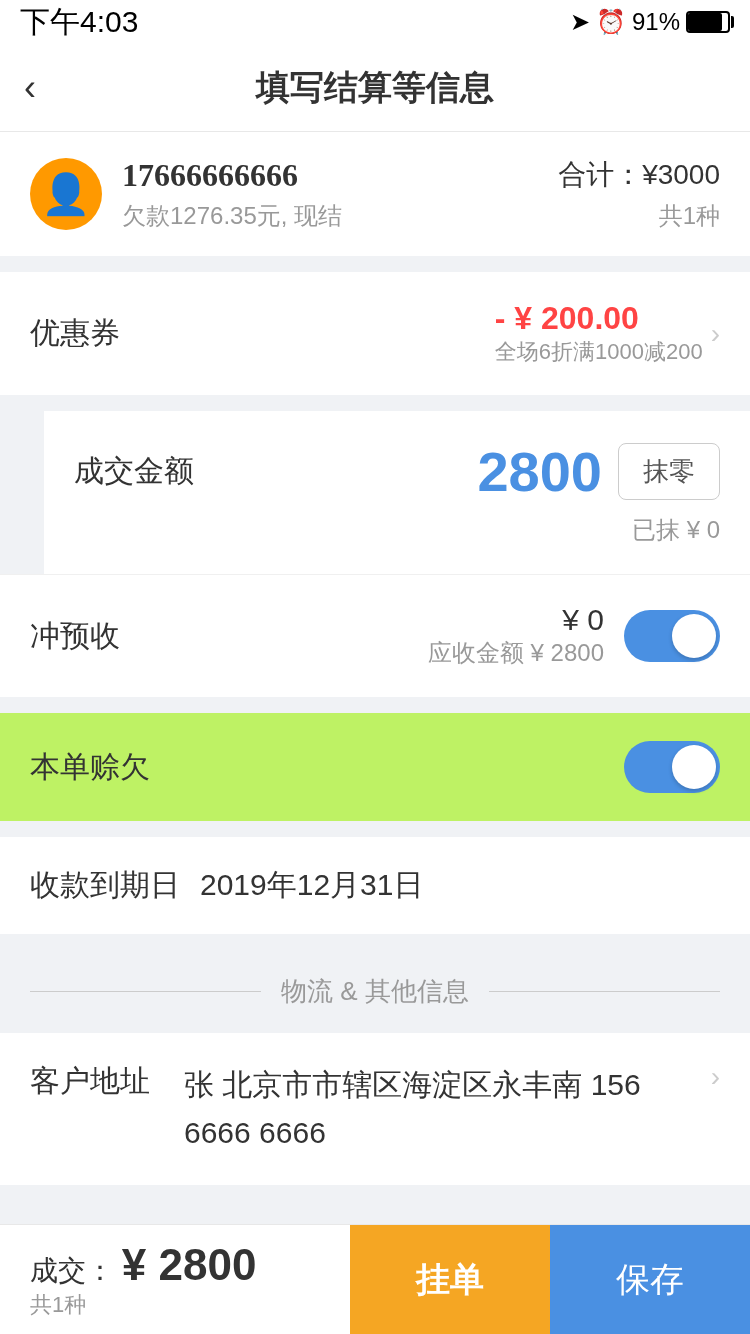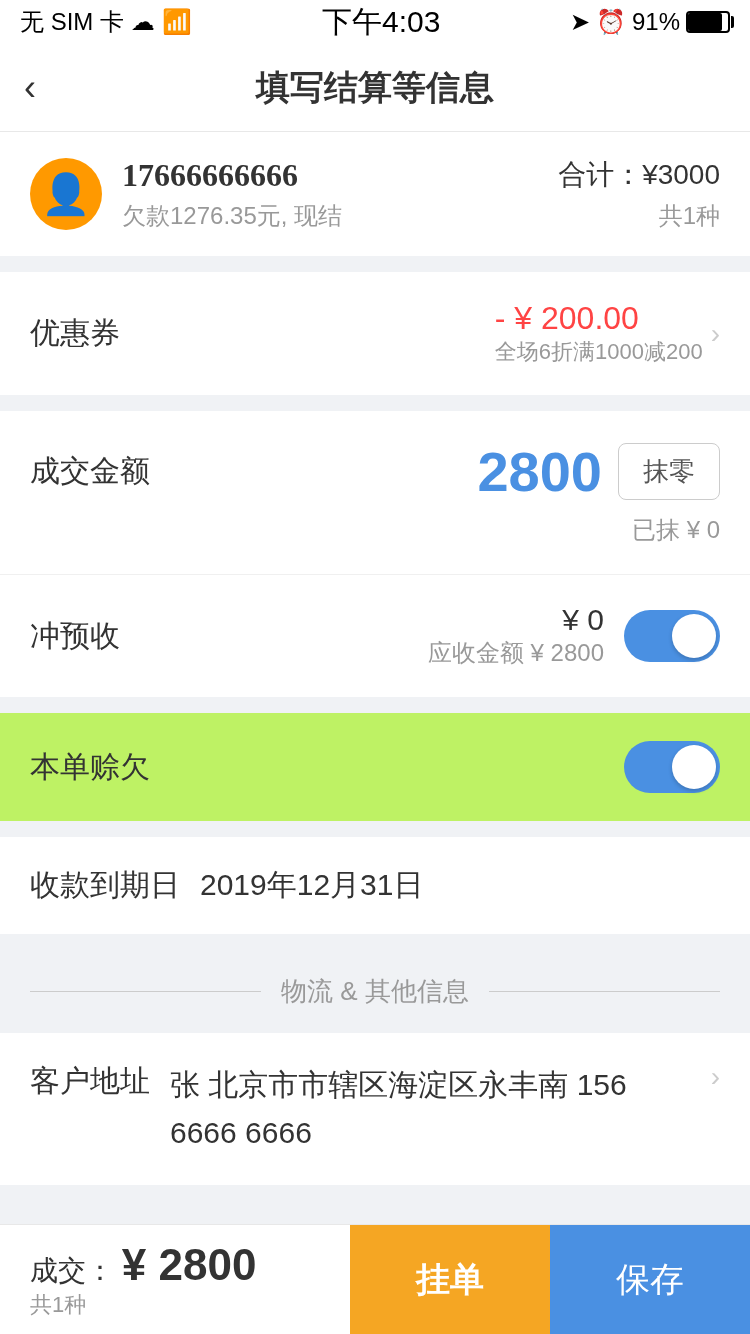--- a/index.html
+++ b/index.html
@@ -93,27 +93,28 @@
 
     
     .coupon-row {
       background: #fff;
       padding: 28px 30px;
       display: flex;
       align-items: center;
       justify-content: space-between;
     }
     .coupon-right { display: flex; align-items: center; gap: 8px; }
-    .coupon-amount { font-size: 32px; color: #f44; font-weight: 400; }
+    .coupon-amount { font-size: 32px; color: #f44; font-weight: 700; }
     .coupon-desc { font-size: 22px; color: #999; text-align: right; }
 
     
     .trans-section {
       background: #fff;
       padding: 28px 30px;
+      margin-left: 44px;
     }
     .trans-row {
       display: flex;
       align-items: center;
       justify-content: space-between;
       margin-bottom: 10px;
     }
     .trans-label { font-size: 30px; color: #333; }
     .trans-right { display: flex; align-items: center; gap: 16px; }
     .trans-amount { font-size: 56px; color: #4a90e2; font-weight: 600; text-align: center; }
@@ -189,21 +190,21 @@
 
     
     .addr-row {
       background: #fff;
       padding: 28px 30px;
       display: flex;
       align-items: flex-start;
       justify-content: space-between;
     }
     .addr-label { font-size: 30px; color: #333; flex-shrink: 0; margin-right: 20px; }
-    .addr-right { display: flex; align-items: flex-start; gap: 10px; flex: 1; }
+    .addr-right { display: flex; align-items: flex-start; gap: 10px; flex: 1; margin-left: 14px; }
     .addr-value { font-size: 30px; color: #333; line-height: 1.6; flex: 1; }
 
     
     .bottom-bar {
       position: fixed;
       bottom: 0;
       left: 0;
       width: 750px;
       height: 110px;
       background: #fff;
@@ -230,24 +231,20 @@
     
     .gray-area {
       background: #f0f2f5;
       height: 160px;
     }
   </style>
 </head>
 <body>
 
 <div class="status-bar">
-  <div class="status-left">
-    <span>无 SIM 卡 ☁</span>
-    <span>📶</span>
-  </div>
   <div class="status-center">下午4:03</div>
   <div class="status-right">
     <span>➤</span>
     <span>⏰</span>
     <span>91%</span>
     <div class="battery">
       <div class="battery-fill"></div>
     </div>
   </div>
 </div>

